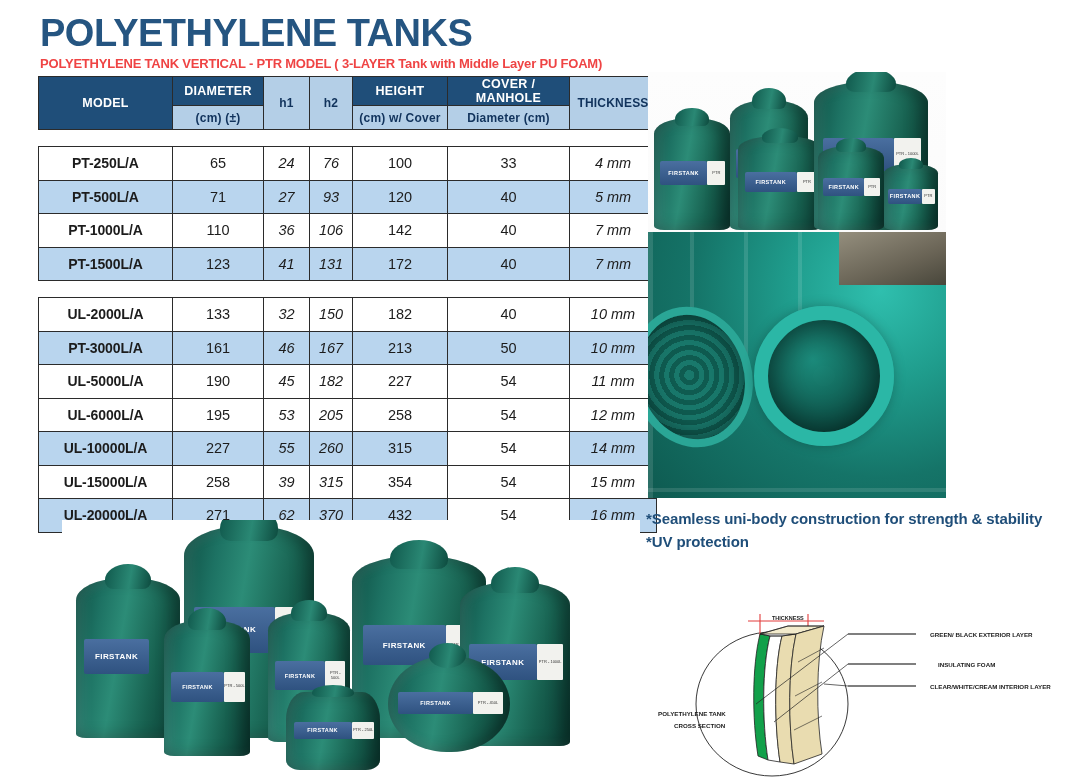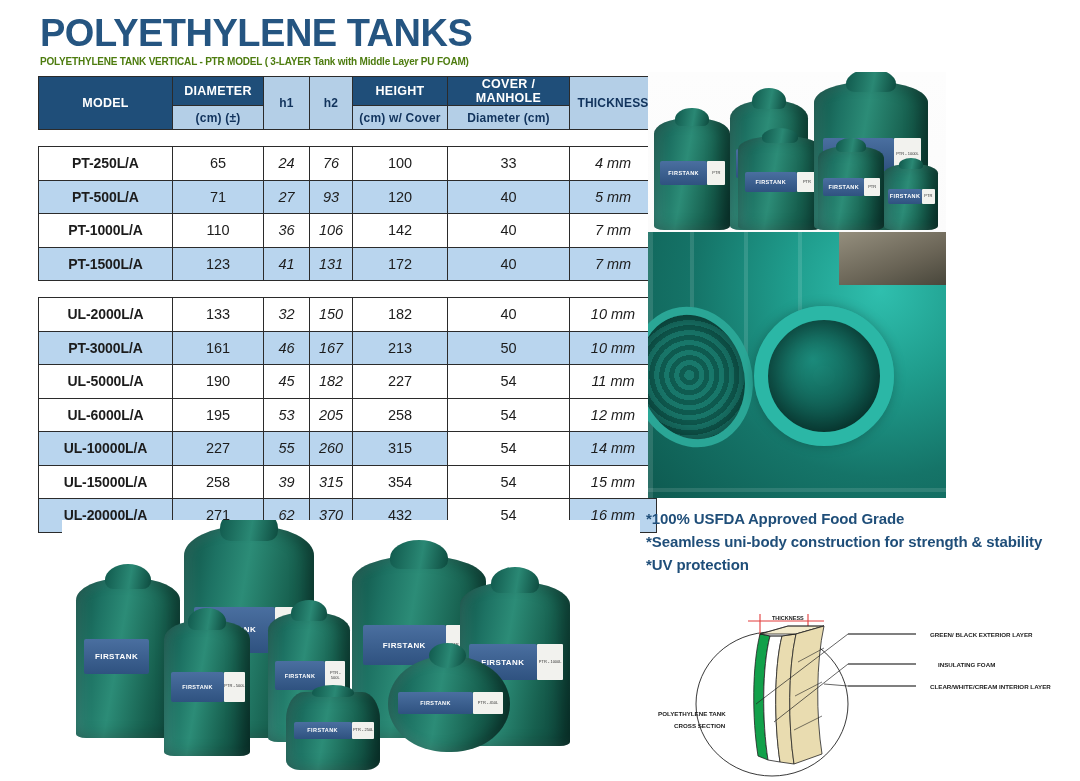--- a/index.html
+++ b/index.html
@@ -15,22 +15,22 @@
   
   .main-title {
     position: absolute; left: 40px; top: 12px;
     font-size: 38px; font-weight: bold;
     letter-spacing: -0.5px;
     color: #255581;
     font-family: "Liberation Sans", sans-serif;
   }
   .sub-title {
     position: absolute; left: 40px; top: 56px;
-    font-size: 10px; font-weight: bold;
-    color: #4d7c0f; white-space: nowrap;
+    font-size: 13px; font-weight: bold;
+    color: #ef4444; white-space: nowrap;
     letter-spacing: -0.2px;
   }
 
   
   .tbl-wrap { position: absolute; left: 38px; top: 76px; width: 608px; }
   table.spec { border-collapse: collapse; width: 608px; table-layout: fixed; }
   table.spec td, table.spec th { padding: 0; margin: 0; }
 
   .hdr-dark {
     background: #1f4e79; color: #ffffff;
@@ -366,21 +366,20 @@
       <div class="label sm">FIRSTANK</div>
       <div class="label2">PTR - 250L</div>
     </div>
     <div class="tank horiz" style="left:326px;top:136px; width:122px; height:96px;">
       <div class="label sm">FIRSTANK</div>
       <div class="label2">PTR - 450L</div>
     </div>
   </div>
 
   <div class="features">
-    <div>*100% USFDA Approved Food Grade</div>
     <div>*Seamless uni-body construction for strength &amp; stability</div>
     <div>*UV protection</div>
   </div>
 
   <div class="diagram">
     <svg width="430" height="176" viewBox="0 0 430 176">
 
       <ellipse cx="124" cy="100" rx="76" ry="72" fill="none" stroke="#222" stroke-width="0.9"></ellipse>
 
       <line x1="112" y1="10" x2="112" y2="40" stroke="#e23b3b" stroke-width="1.1"></line>

